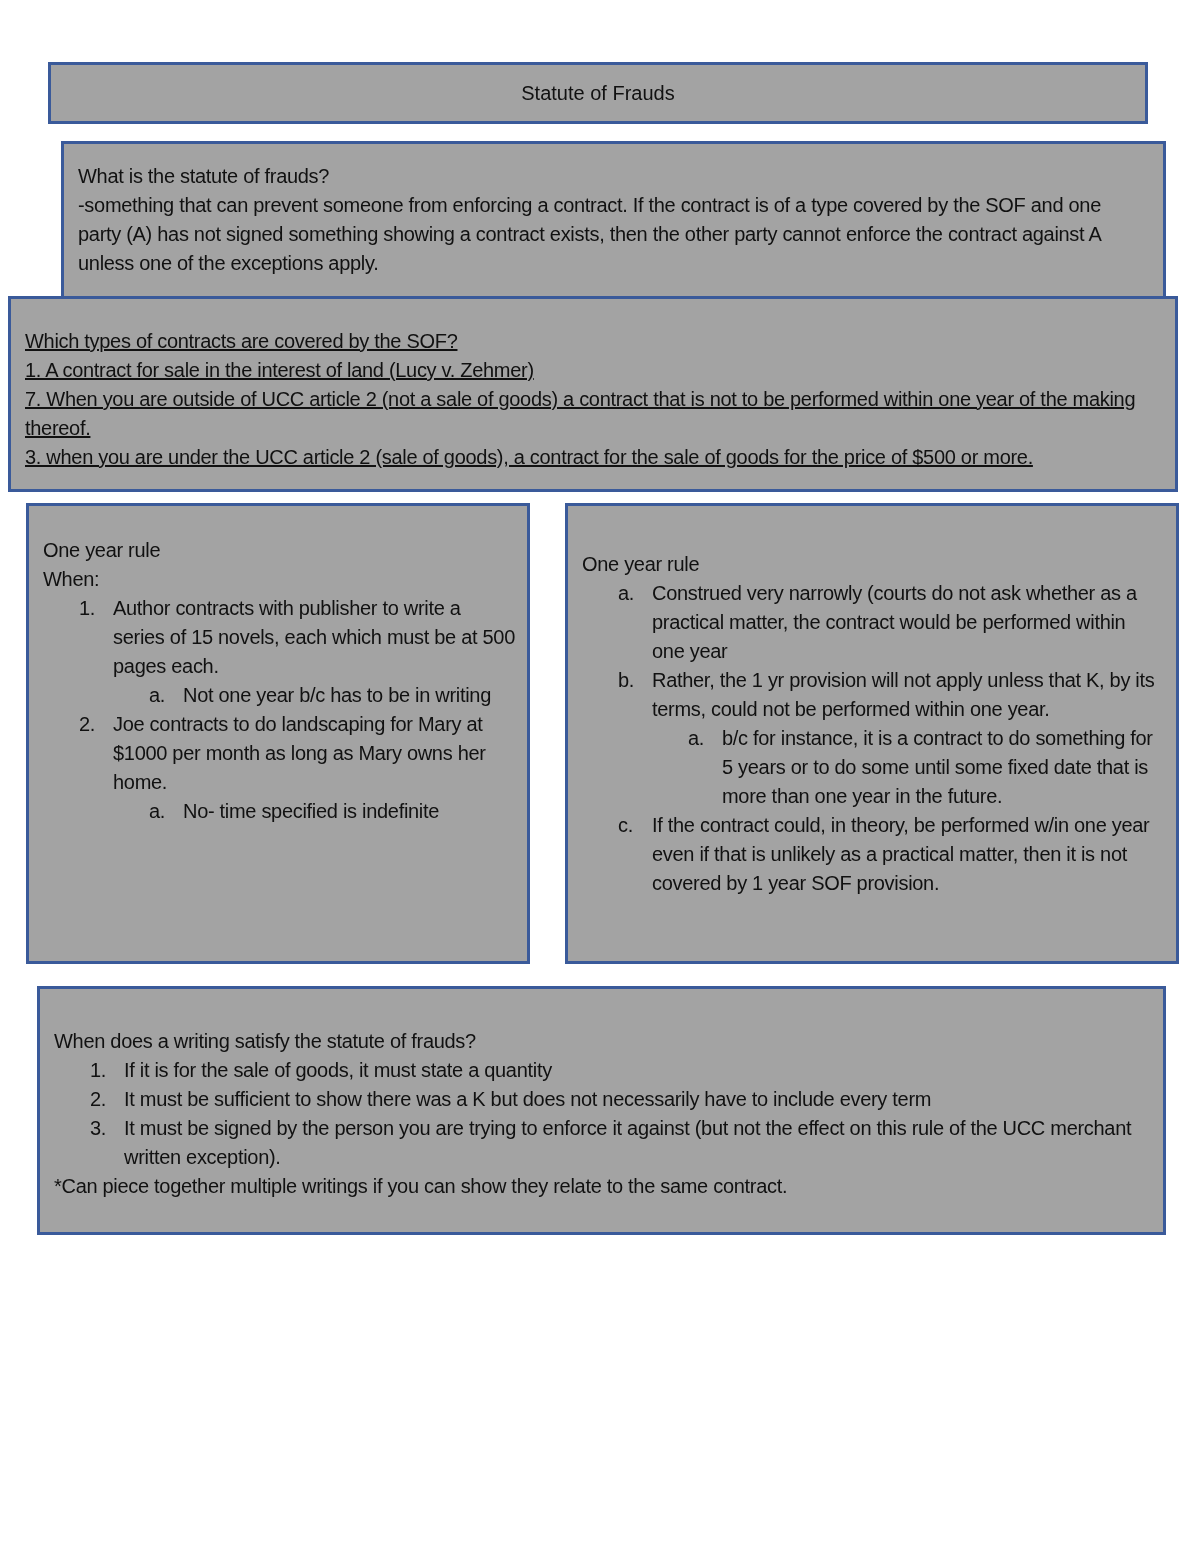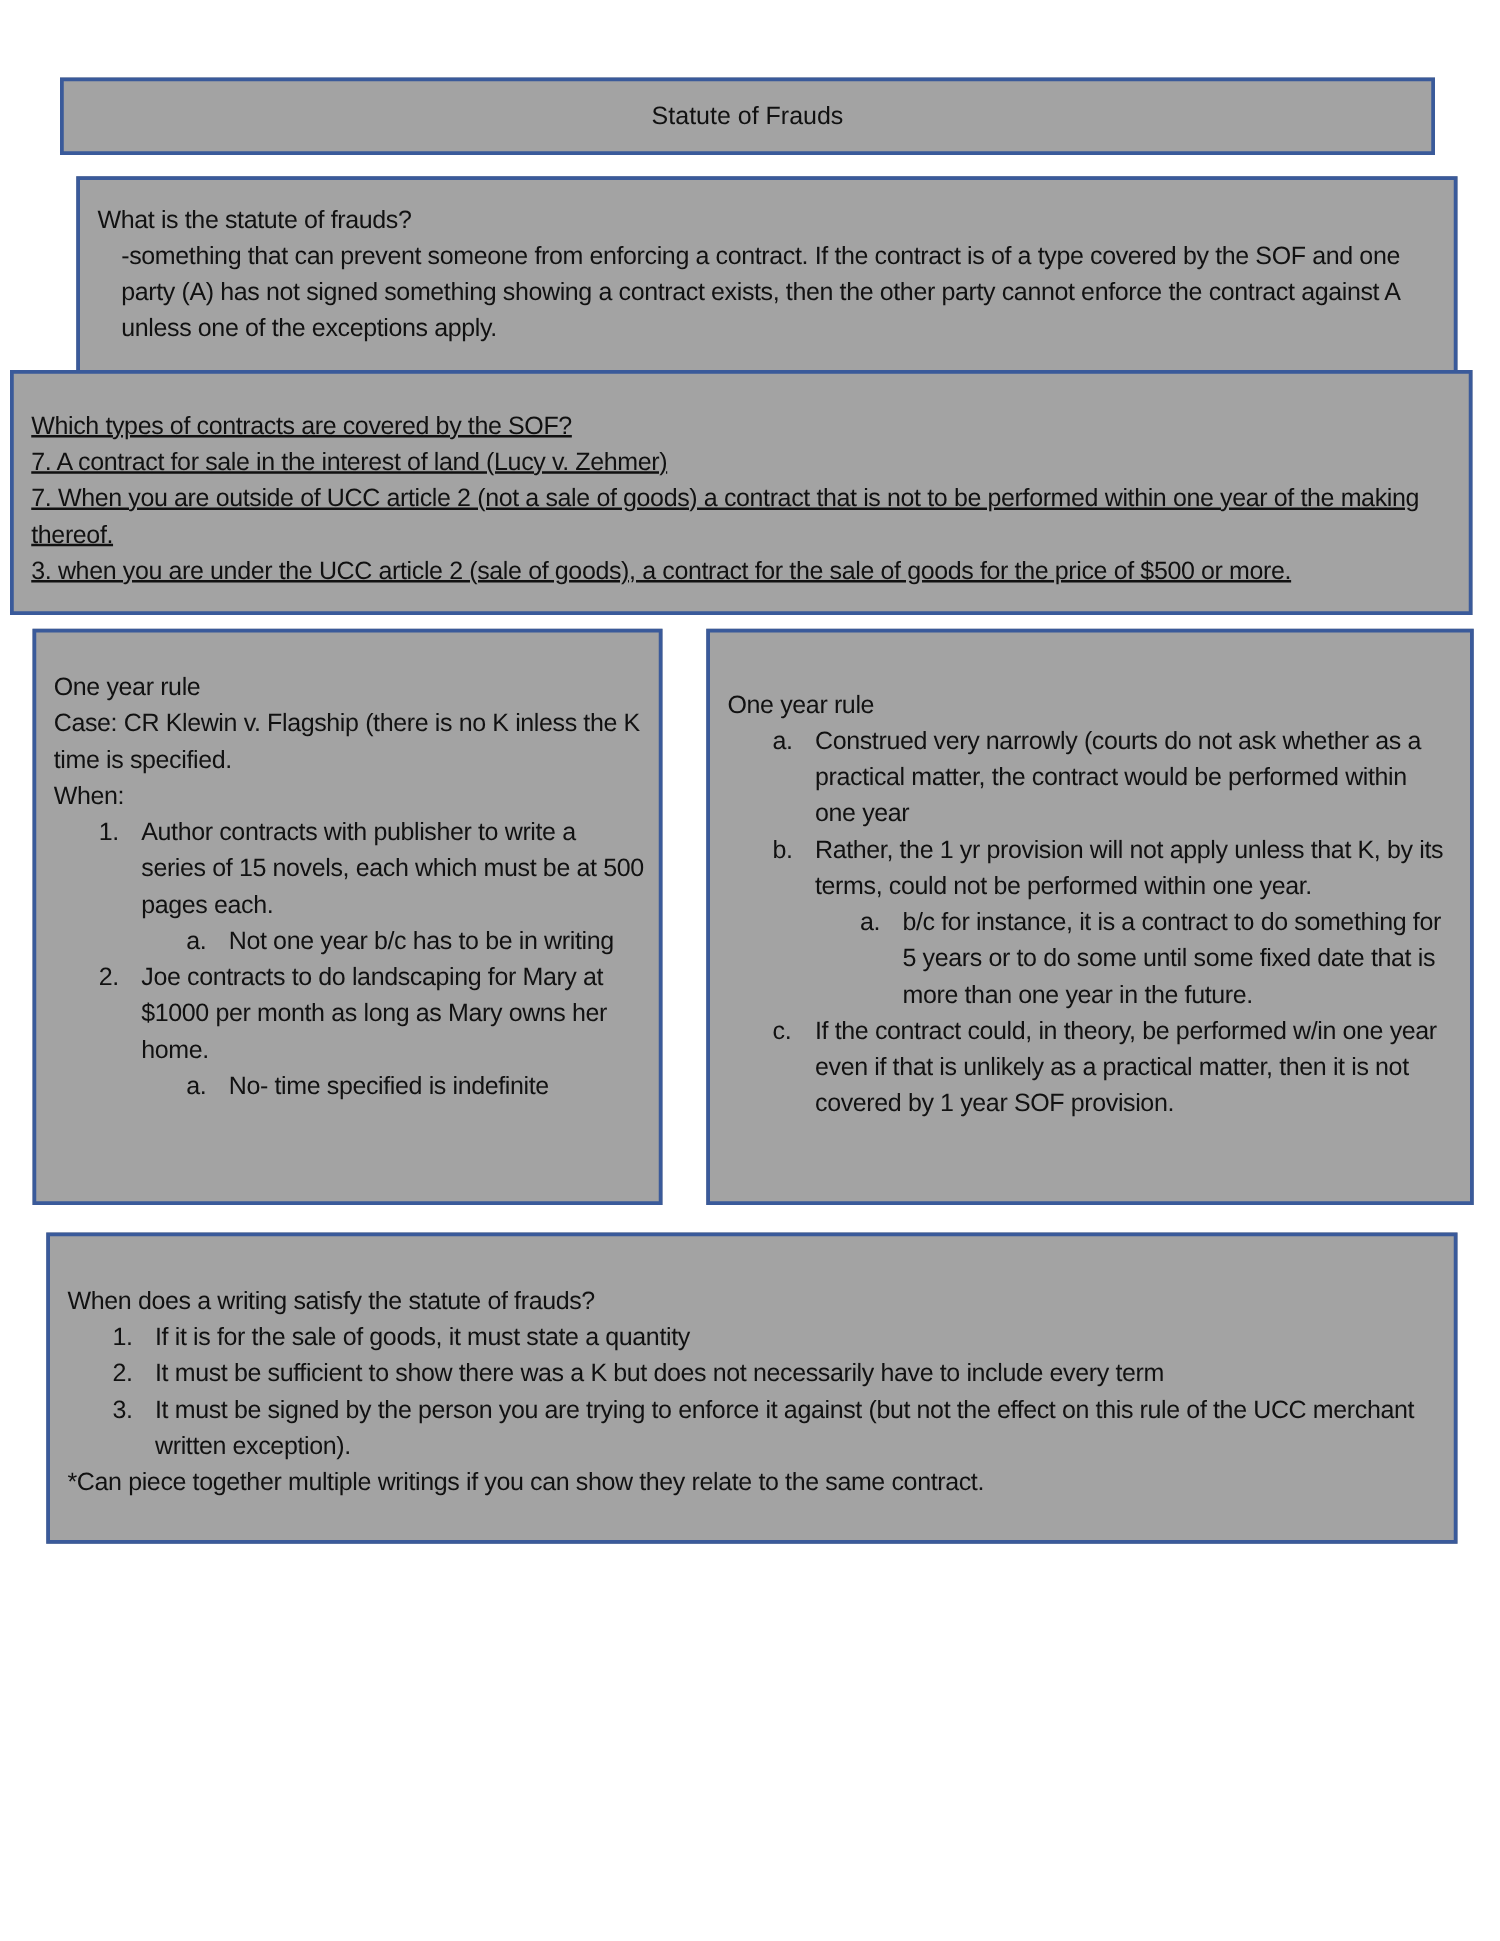--- a/index.html
+++ b/index.html
@@ -19,33 +19,32 @@
   </style>
 </head>
 <body>
 
 <div class="box title" style="left:48px; top:62px; width:1100px; height:62px;">
   <span>Statute of Frauds</span>
 </div>
 
 <div class="box txt" style="left:61px; top:141px; width:1105px; height:178px; padding:18px 0 0 14px;">
   <div>What is the statute of frauds?</div>
-  <div style="padding-right:20px;margin-left:19px;">-something that can prevent someone from enforcing a contract. If the contract is of a type covered by the SOF and one party (A) has not signed something showing a contract exists, then the other party cannot enforce the contract against A unless one of the exceptions apply.</div>
+  <div style="padding-right:20px;">-something that can prevent someone from enforcing a contract. If the contract is of a type covered by the SOF and one party (A) has not signed something showing a contract exists, then the other party cannot enforce the contract against A unless one of the exceptions apply.</div>
 </div>
 
 <div class="box txt" style="left:8px; top:296px; width:1170px; height:196px; padding:28px 12px 0 14px;text-decoration:underline;">
   <div>Which types of contracts are covered by the SOF?</div>
-  <div>7. A contract for sale in the interest of land (Lucy v. Zehmer)</div>
+  <div>1. A contract for sale in the interest of land (Lucy v. Zehmer)</div>
   <div>7. When you are outside of UCC article 2 (not a sale of goods) a contract that is not to be performed within one year of the making thereof.</div>
   <div>3. when you are under the UCC article 2 (sale of goods), a contract for the sale of goods for the price of $500 or more.</div>
 </div>
 
 <div class="box txt" style="left:26px; top:503px; width:504px; height:461px; padding:30px 10px 0 14px;">
   <div>One year rule</div>
-  <div>Case: CR Klewin v. Flagship (there is no K inless the K time is specified.</div>
   <div>When:</div>
   <div class="li">
     <span class="mk">1.</span>
     <span>Author contracts with publisher to write a series of 15 novels, each which must be at 500 pages each.</span>
   </div>
   <div class="sub">
     <span class="mk">a.</span>
     <span>Not one year b/c has to be in writing</span>
   </div>
   <div class="li">

